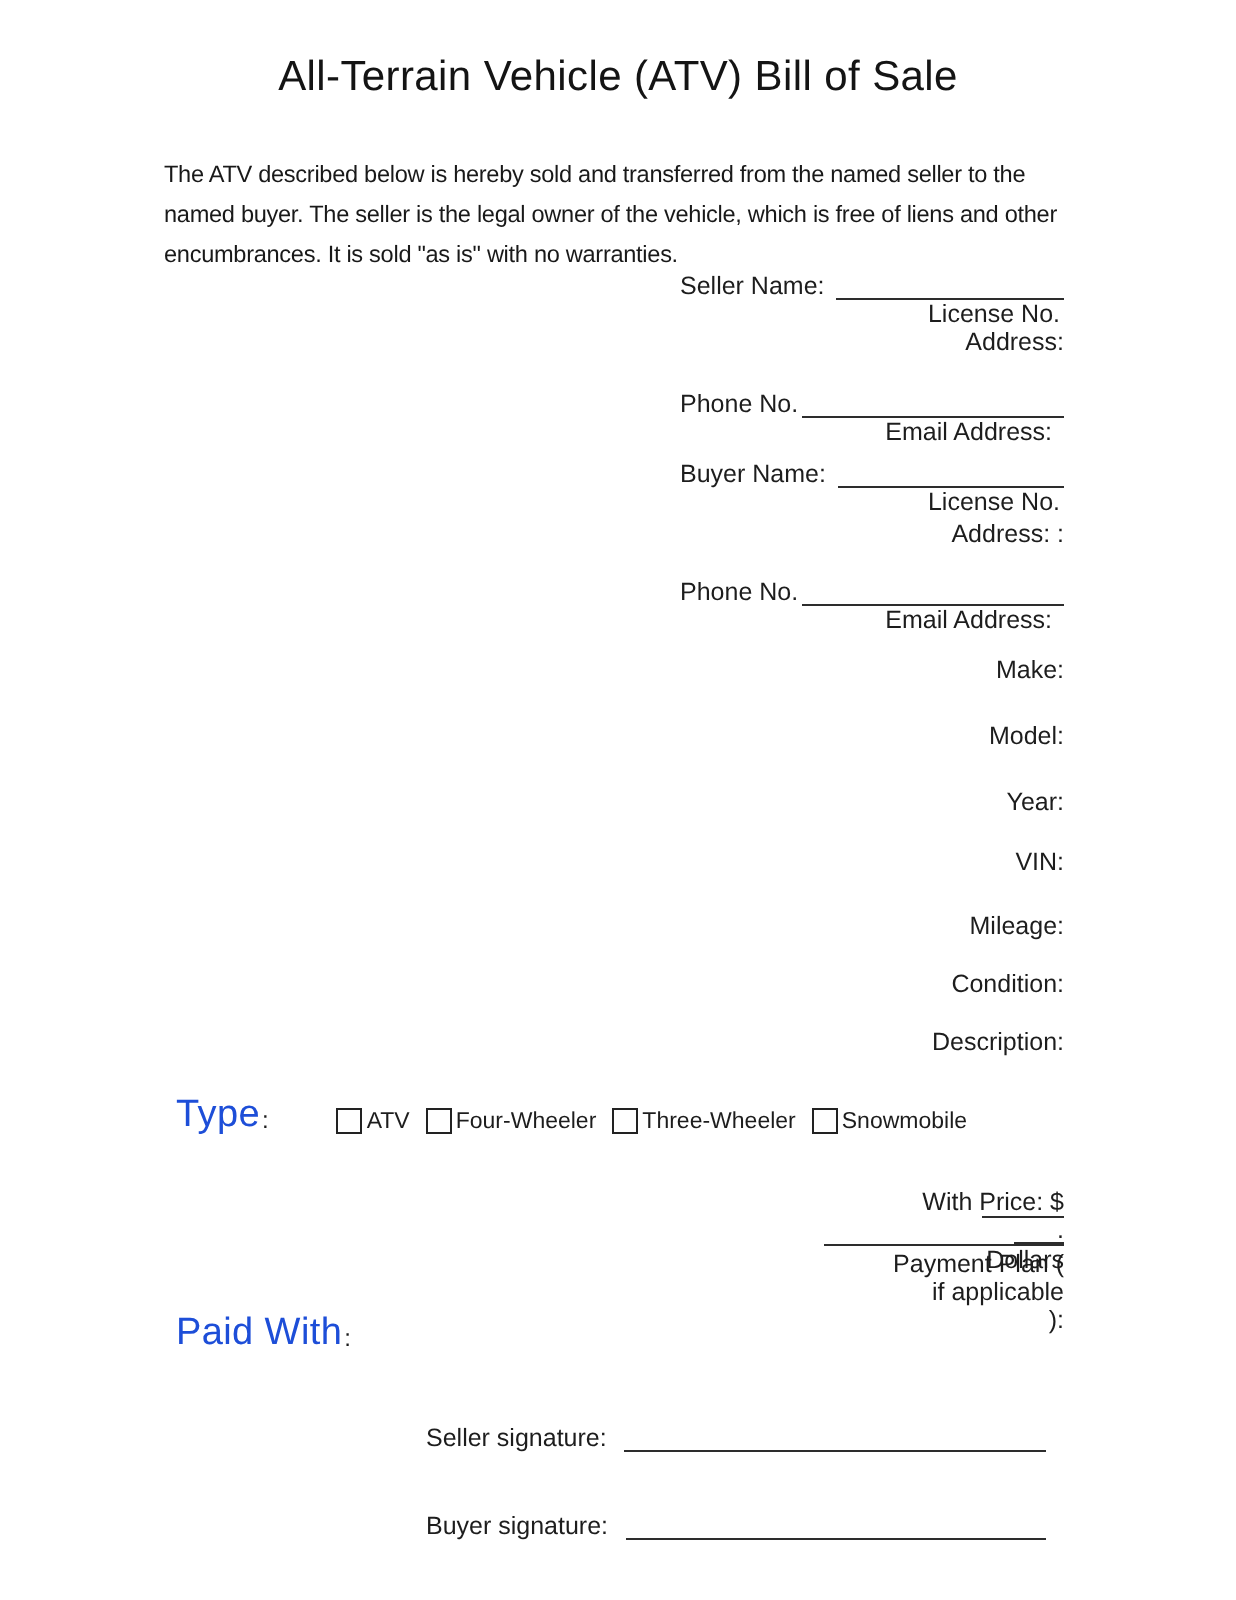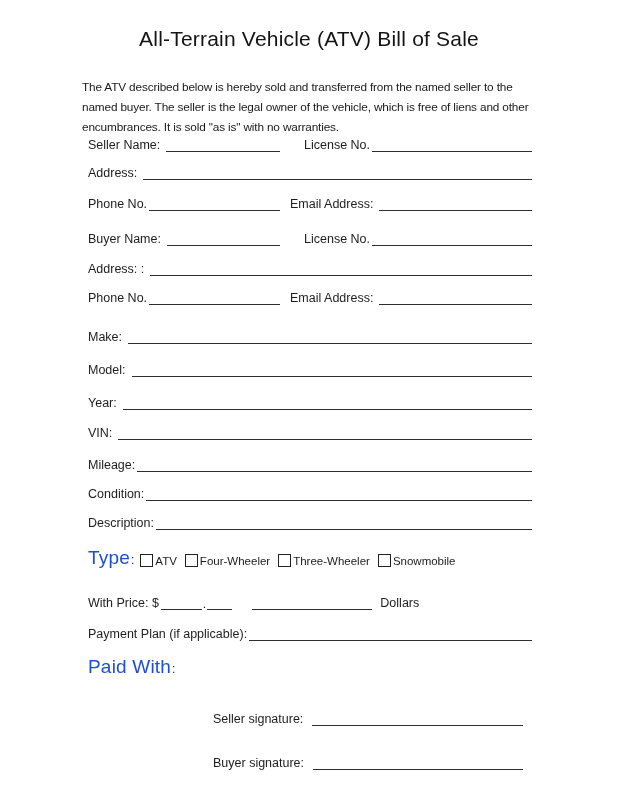--- a/index.html
+++ b/index.html
@@ -8,21 +8,21 @@
     position:relative; width:618px; height:800px; background:#ffffff;
     font-family:"Liberation Sans", sans-serif; color:#1d1d1d; overflow:hidden;
   }
   .title {
     position:absolute; top:27px; left:0; right:0; text-align:center;
     font-size:21px; line-height:24px; color:#141414; letter-spacing:0.2px;
   }
   .intro { position:absolute; top:77px; left:82px; right:30px; font-size:11.8px; letter-spacing:-0.15px; color:#191919; }
   .intro div { line-height:20px; white-space:nowrap; }
 
-  .frow { position:absolute; left:88px; right:86px; display:flex; align-items:flex-end; font-size:12.5px; height:16px; }
+  .frow { position:absolute; left:88px; right:86px; display:flex; align-items:flex-end; font-size:12.5px; height:16px;flex-direction:column; }
   .lbl { white-space:nowrap; line-height:14px; }
   .line { display:inline-block; border-bottom:1.4px solid #2d2d2d; height:4px; margin-left:6px; }
   .tight { margin-left:2px; }
   .fill { flex:1; }
   .cell { display:flex; align-items:flex-end; }
   .c192 { width:192px; }
   .ml43 { margin-left:24px; }
   .ml5 { margin-left:10px; }
 
   .bigrow { position:absolute; left:88px; display:flex; align-items:flex-end; height:20px; }
@@ -135,21 +135,21 @@
     <span class="line fill tight"></span>
   </div>
   <div class="frow" style="top:514px">
     <span class="lbl">Description:</span>
     <span class="line fill tight"></span>
   </div>
 
   <div class="bigrow" style="top:547px">
     <span class="biglbl">Type</span>
     <span class="bigcolon">:</span>
-    <span class="opts" style="margin-left:6px; gap:8px">
+    <span class="opts" style="margin-left:34px; gap:8px">
       <span class="opt">
         <span class="box"></span>
         <span class="olbl">ATV</span>
       </span>
       <span class="opt">
         <span class="box"></span>
         <span class="olbl">Four-Wheeler</span>
       </span>
       <span class="opt">
         <span class="box"></span>

